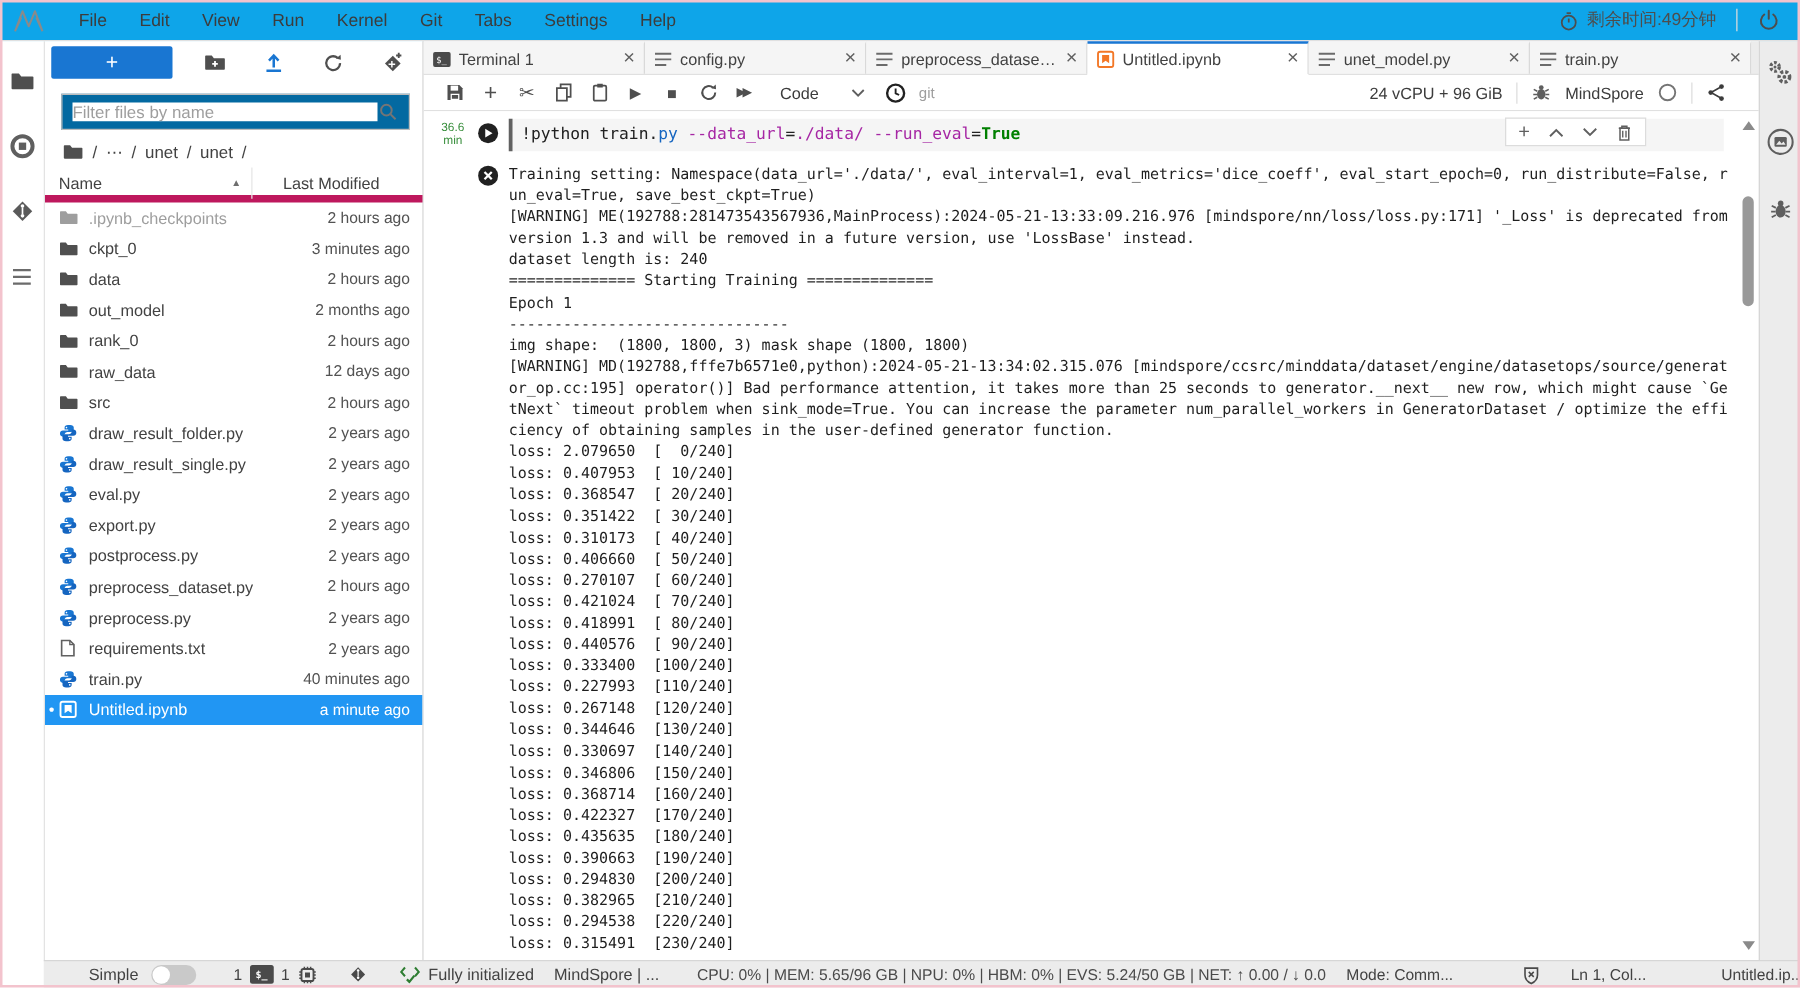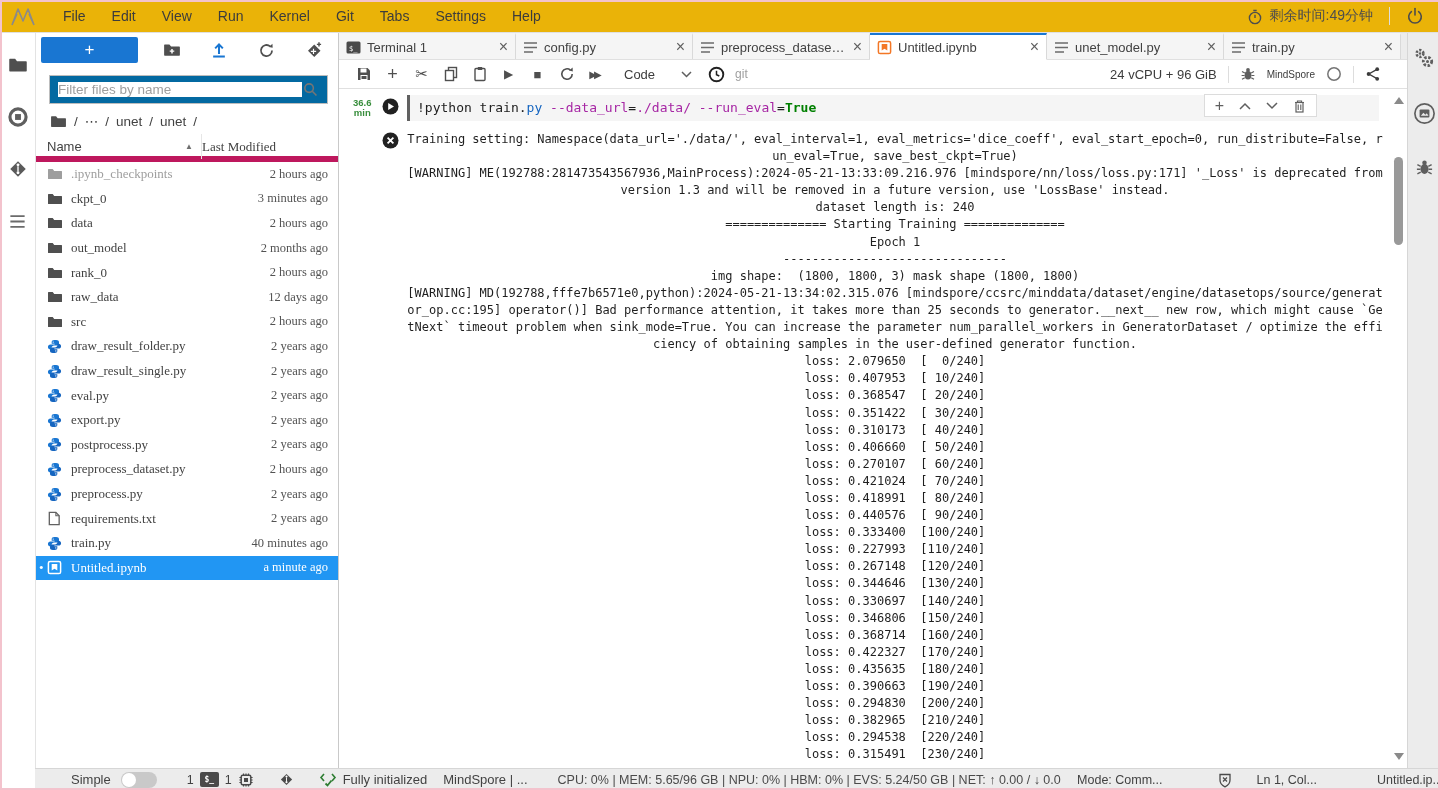--- a/index.html
+++ b/index.html
@@ -1,21 +1,21 @@
 <!DOCTYPE html>
 <html><head>
 <meta charset="utf-8">
 <style>
   * { margin:0; padding:0; box-sizing:border-box; }
   html,body { width:1440px; height:790px; overflow:hidden; background:#fff;
     font-family:"Liberation Sans", sans-serif; color:#3c3c3c; }
   .frame { position:absolute; inset:0; border:2px solid #f3c3cd; pointer-events:none; z-index:99; }
 
   
-  #menubar { position:absolute; left:0; top:0; width:1440px; height:33px; background:#eab308;
+  #menubar { position:absolute; left:0; top:0; width:1440px; height:33px; background:#0ea5e9;
     border-bottom:1px solid #e0e0e0; display:flex; align-items:center; }
   .logo { margin:0 14px 0 10px; }
   .menu-item { padding:0 13px; font-size:14px; color:#3c3c3c; cursor:default; line-height:32px; }
   .mb-spacer { flex:1; }
   .timer { display:flex; align-items:flex-end; gap:7px; font-size:14px; color:#4d4d4d; }
   .mb-sep { width:1px; height:18px; background:#ddd; margin:0 16px; }
   .power { margin-right:16px; display:flex; }
 
   
   #activitybar { position:absolute; left:0; top:33px; width:36px; height:735px; background:#fff;
@@ -29,22 +29,22 @@
   .new-launcher { width:97px; height:26px; background:#1976d2; color:#fff; border:none; border-radius:2px;
     font-size:17px; line-height:24px; cursor:pointer; }
   .fb-tb-btn { width:26px; height:26px; display:flex; align-items:center; justify-content:center; }
   .fb-search { margin:8px 10px 2px 13px; height:29px; border:1px solid #bdbdbd; display:flex; align-items:center; padding:0 8px; background:#0369a1; }
   .fb-search input { flex:1; border:none; outline:none; font-size:13.5px; color:#424242; font-family:inherit; }
   .fb-search input::placeholder { color:#9e9e9e; }
   .fb-crumb { height:30px; display:flex; align-items:center; gap:7px; padding:0 14px; font-size:13.5px; color:#424242; }
   .fb-header { height:26px; display:flex; align-items:center; font-size:13px; color:#424242; border-bottom:6px solid #be185d; }
   .fbh-name { flex:1; padding-left:11px; display:flex; align-items:center; }
   .fbh-arrow { margin-left:auto; margin-right:8px; font-size:8px; color:#6e6e6e; }
-  .fbh-mod { width:137px; text-align:left; padding-right:10px; border-left:1px solid #e6e6e6; line-height:25px;font-family:Liberation Serif, serif; }
-  .fb-list { flex:1; overflow:hidden;font-family:Liberation Serif, serif; }
+  .fbh-mod { width:137px; text-align:center; padding-right:10px; border-left:1px solid #e6e6e6; line-height:25px; }
+  .fb-list { flex:1; overflow:hidden; }
   .fb-row { height:24.6px; display:flex; align-items:center; padding-left:11px; font-size:13px; color:#424242; position:relative; }
   .fb-row .fi { width:16px; height:16px; margin-right:8px; flex:none; display:flex; align-items:center; }
   .fb-row .fname { flex:1; white-space:nowrap; overflow:hidden; text-overflow:ellipsis; }
   .fb-row .ftime { width:118px; text-align:right; padding-right:10px; font-size:12.5px; color:#525252; flex:none; }
   .fb-row.dim .fname { color:#9e9e9e; }
   .fb-row.sel { background:#2196f3; }
   .fb-row.sel .fname, .fb-row.sel .ftime { color:#fff; }
   .fb-row.sel .dot { position:absolute; left:3px; top:4px; color:#fff; font-size:13px; }
 
   
@@ -59,28 +59,28 @@
   .nb-toolbar { height:29px; background:#fff; border-bottom:1px solid #e0e0e0; display:flex; align-items:center; padding:0 10px; }
   .tb-btn { width:29px; height:28px; display:flex; align-items:center; justify-content:center; color:#5f5f5f; }
   .tb-txt { font-size:12px; color:#5f5f5f; }
   .celltype { display:flex; align-items:center; gap:26px; margin:0 10px 0 14px; font-size:13px; color:#3c3c3c; }
   .tb-right { margin-left:auto; display:flex; align-items:center; gap:11px; font-size:13px; color:#3c3c3c; padding-right:16px; }
   .tb-sep { width:1px; height:17px; background:#ddd; }
 
   
   .nbarea { flex:1; position:relative; background:#fff; padding-top:6px; overflow:hidden; }
   .crow { display:flex; }
-  .prompt { width:68px; flex:none; position:relative;font-weight:bold; }
+  .prompt { width:68px; flex:none; position:relative; }
   .exectime { position:absolute; left:14px; top:3px; font-size:9.5px; line-height:10px; color:#388e3c; text-align:center; }
   .pr-icon { position:absolute; right:8px; top:3px; }
   .pr-icon2 { position:absolute; right:8px; top:1px; }
   .input-pre { flex:1; margin-right:28px; background:#f5f5f5; border-left:3px solid #616161; padding:5px 8px 5px 7px;
     font:13px/16px "DejaVu Sans Mono", monospace; white-space:pre; }
   .output-row { margin-top:10px; }
-  .output-pre { flex:1; margin-right:24px; font:12px/17.1px "DejaVu Sans Mono", monospace; color:#1f1f1f; white-space:pre; overflow:hidden;text-align:center; }
+  .output-pre { flex:1; margin-right:24px; font:12px/17.1px "DejaVu Sans Mono", monospace; color:#1f1f1f; white-space:pre; overflow:hidden; }
   .cell-toolbar { position:absolute; top:5px; right:90px; height:23px; background:#fff; border:1px solid #dcdcdc;
     display:flex; align-items:center; gap:15px; padding:0 10px; color:#5f5f5f; }
   .nb-scroll { position:absolute; right:2px; top:4px; bottom:4px; width:13px; }
   .sc-up { position:absolute; top:4px; left:2px; width:0; height:0; border-left:5px solid transparent; border-right:5px solid transparent; border-bottom:7px solid #8a8a8a; }
   .sc-thumb { position:absolute; top:64px; left:2px; width:9px; height:88px; background:#999; border-radius:5px; }
   .sc-down { position:absolute; bottom:4px; left:2px; width:0; height:0; border-left:5px solid transparent; border-right:5px solid transparent; border-top:7px solid #8a8a8a; }
 
   
   #rightstrip { position:absolute; left:1407px; top:33px; width:33px; height:735px; background:#ececec;
     border-left:1px solid #d6d6d6; display:flex; flex-direction:column; align-items:center; padding-top:14px; gap:33px; }
@@ -511,21 +511,21 @@
       <span class="tb-sep"></span>
       <span>
         <svg width="16" height="16" viewBox="0 0 16 16">
             <ellipse cx="8" cy="9.3" rx="3.4" ry="4.2" fill="#5f5f5f"></ellipse>
             <circle cx="8" cy="4" r="1.9" fill="#5f5f5f"></circle>
             <g stroke="#5f5f5f" stroke-width="1.2">
               <path d="M4.8 7 L2 5.5 M4.6 9.5 H1.6 M4.8 11.8 L2 13.3 M11.2 7 L14 5.5 M11.4 9.5 H14.4 M11.2 11.8 L14 13.3"></path>
             </g>
           </svg>
       </span>
-      <span style="font-size:10px">MindSpore</span>
+      <span style="font-size:13px">MindSpore</span>
       <span>
         <svg width="16" height="16" viewBox="0 0 16 16">
             <circle cx="8" cy="8" r="6.2" fill="#fff" stroke="#757575" stroke-width="1.5"></circle>
           </svg>
       </span>
       <span class="tb-sep"></span>
       <span>
         <svg width="16" height="16" viewBox="0 0 16 16">
             <circle cx="12.2" cy="3.2" r="1.9" fill="#3c3c3c"></circle>
             <circle cx="3.6" cy="8" r="1.9" fill="#3c3c3c"></circle>

